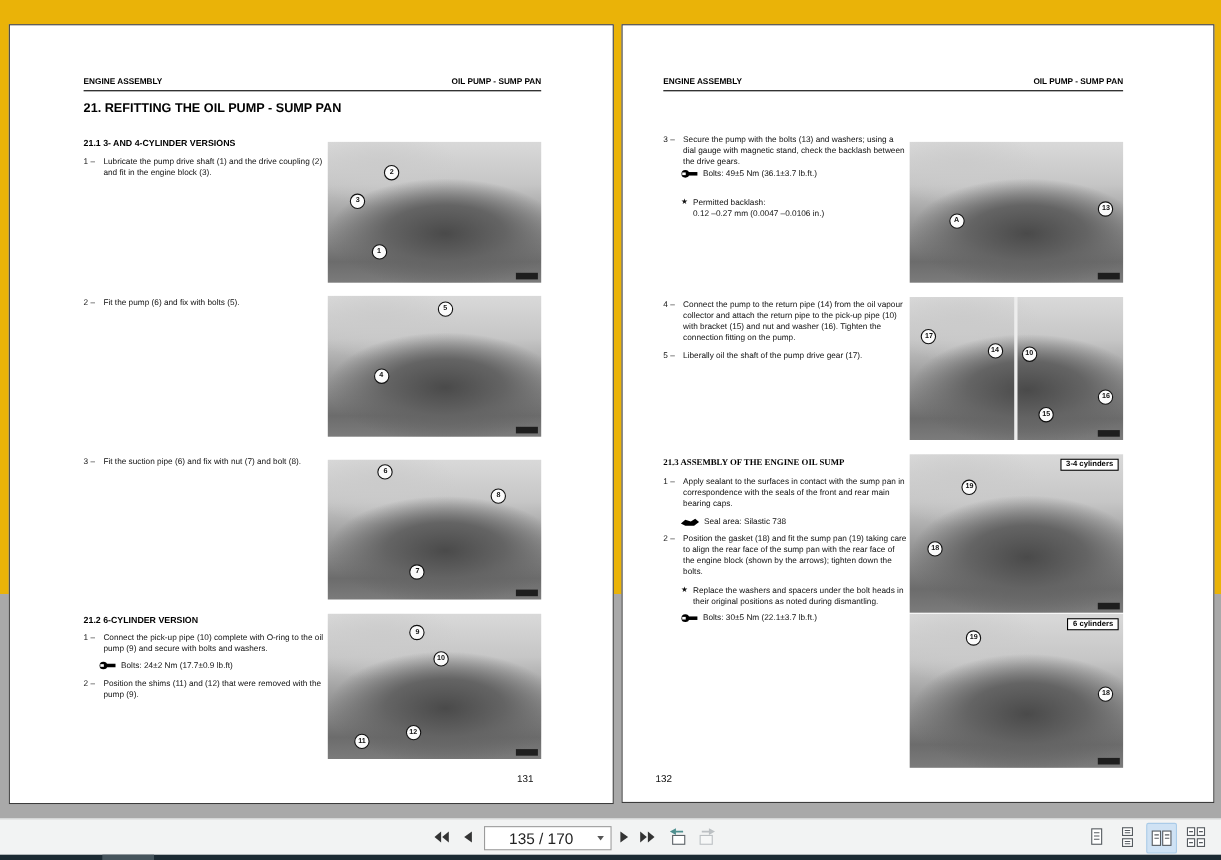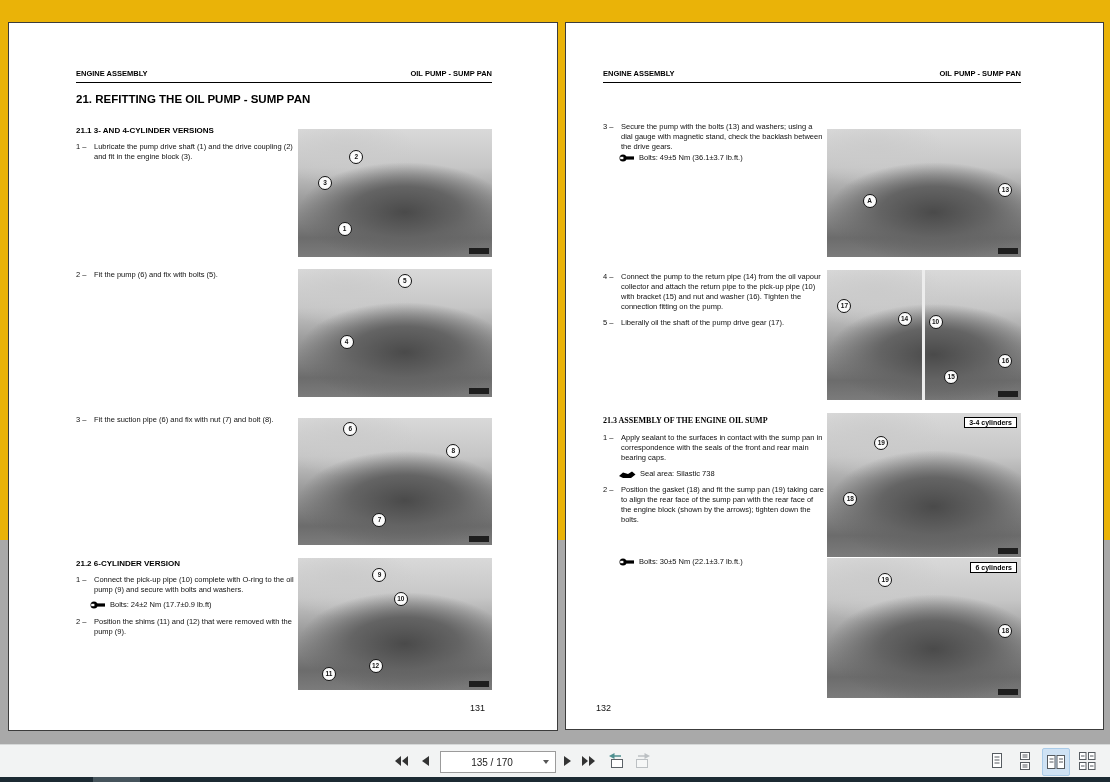--- a/index.html
+++ b/index.html
@@ -31,21 +31,21 @@
     background:#fbfbfb;color:#111;font-size:6.5px;line-height:12px;text-align:center;
     font-weight:bold;transform:translate(-50%,-50%);z-index:2;}
   .fig-label{position:absolute;top:4px;right:4px;background:#fff;border:1px solid #000;
     font-size:7px;font-weight:bold;padding:1px 4px;z-index:2;}
   .split-divider{position:absolute;left:49%;top:0;bottom:0;width:3px;background:#ededed;}
 
   .toolbar{position:absolute;left:0;top:744px;width:1110px;height:33px;background:#f2f3f3;border-top:1px solid #d6d8d8;}
   .tb-btn{position:absolute;display:flex;align-items:center;justify-content:center;width:22px;height:24px;top:4px;}
   .page-box{position:absolute;left:440px;top:6px;width:114px;height:20px;background:#fff;
     border:1px solid #9b9b9b;display:flex;align-items:center;}
-  .page-box .pval{flex:1;font-size:10px;color:#222;text-align:center;}
+  .page-box .pval{flex:1;font-size:14px;color:#222;text-align:center;}
   .caret{width:0;height:0;border-left:3.5px solid transparent;border-right:3.5px solid transparent;
     border-top:4px solid #555;margin-right:6px;}
   .view-btn{position:absolute;display:flex;align-items:center;justify-content:center;width:26px;height:26px;top:3px;border-radius:2px;}
   .view-btn.selected{background:#cfe2f4;border:1px solid #aacbe8;}
 
   .bottombar{position:absolute;left:0;top:777px;width:1110px;height:5px;background:#1c2a33;}
   .bottombar .seg{position:absolute;left:93px;top:0;width:47px;height:5px;background:#46545c;}
 </style>
 </head>
 <body>
@@ -131,20 +131,27 @@
       <span class="txt">Secure the pump with the bolts (13) and washers; using a dial gauge with magnetic stand, check the backlash between the drive gears.</span>
     </div>
     <div class="subline" style="left:53px;top:130px;">
       <svg width="16" height="8">
         <circle cx="4" cy="4" r="3.5" fill="#000"></circle>
           <rect x="5" y="2.4" width="10" height="3.2" fill="#000"></rect>
           <rect x="1.2" y="2.8" width="3.2" height="2.4" fill="#fff"></rect>
       </svg>
       <span>Bolts: 49±5 Nm (36.1±3.7 lb.ft.)</span>
     </div>
+    <div class="note" style="left:53px;top:156px;width:210px;">
+      <span class="star-icon"></span>
+      <span class="txt">
+        <span>Permitted backlash:</span><br>
+        <span>0.12 –0.27 mm (0.0047 –0.0106 in.)</span>
+      </span>
+    </div>
 
     <div class="item" style="left:37px;top:249px;width:222px;">
       <span class="num">4 –</span>
       <span class="txt">Connect the pump to the return pipe (14) from the oil vapour collector and attach the return pipe to the pick-up pipe (10) with bracket (15) and nut and washer (16). Tighten the connection fitting on the pump.</span>
     </div>
     <div class="item" style="left:37px;top:295px;width:222px;">
       <span class="num">5 –</span>
       <span class="txt">Liberally oil the shaft of the pump drive gear (17).</span>
     </div>
 
@@ -155,20 +162,24 @@
     </div>
     <div class="subline" style="left:53px;top:446px;">
       <svg width="17" height="9">
         <polygon points="0,6 4,2.5 9,4 13,1.5 16.5,4.5 12,8 4,8" fill="#000"></polygon>
       </svg>
       <span>Seal area: Silastic 738</span>
     </div>
     <div class="item" style="left:37px;top:462px;width:222px;">
       <span class="num">2 –</span>
       <span class="txt">Position the gasket (18) and fit the sump pan (19) taking care to align the rear face of the sump pan with the rear face of the engine block (shown by the arrows); tighten down the bolts.</span>
+    </div>
+    <div class="note" style="left:53px;top:509px;width:208px;">
+      <span class="star-icon"></span>
+      <span class="txt">Replace the washers and spacers under the bolt heads in their original positions as noted during dismantling.</span>
     </div>
     <div class="subline" style="left:53px;top:534px;align-items:center;">
       <svg width="16" height="8">
         <circle cx="4" cy="4" r="3.5" fill="#000"></circle>
           <rect x="5" y="2.4" width="10" height="3.2" fill="#000"></rect>
           <rect x="1.2" y="2.8" width="3.2" height="2.4" fill="#fff"></rect>
       </svg>
       <span>Bolts: 30±5 Nm (22.1±3.7 lb.ft.)</span>
     </div>
 

